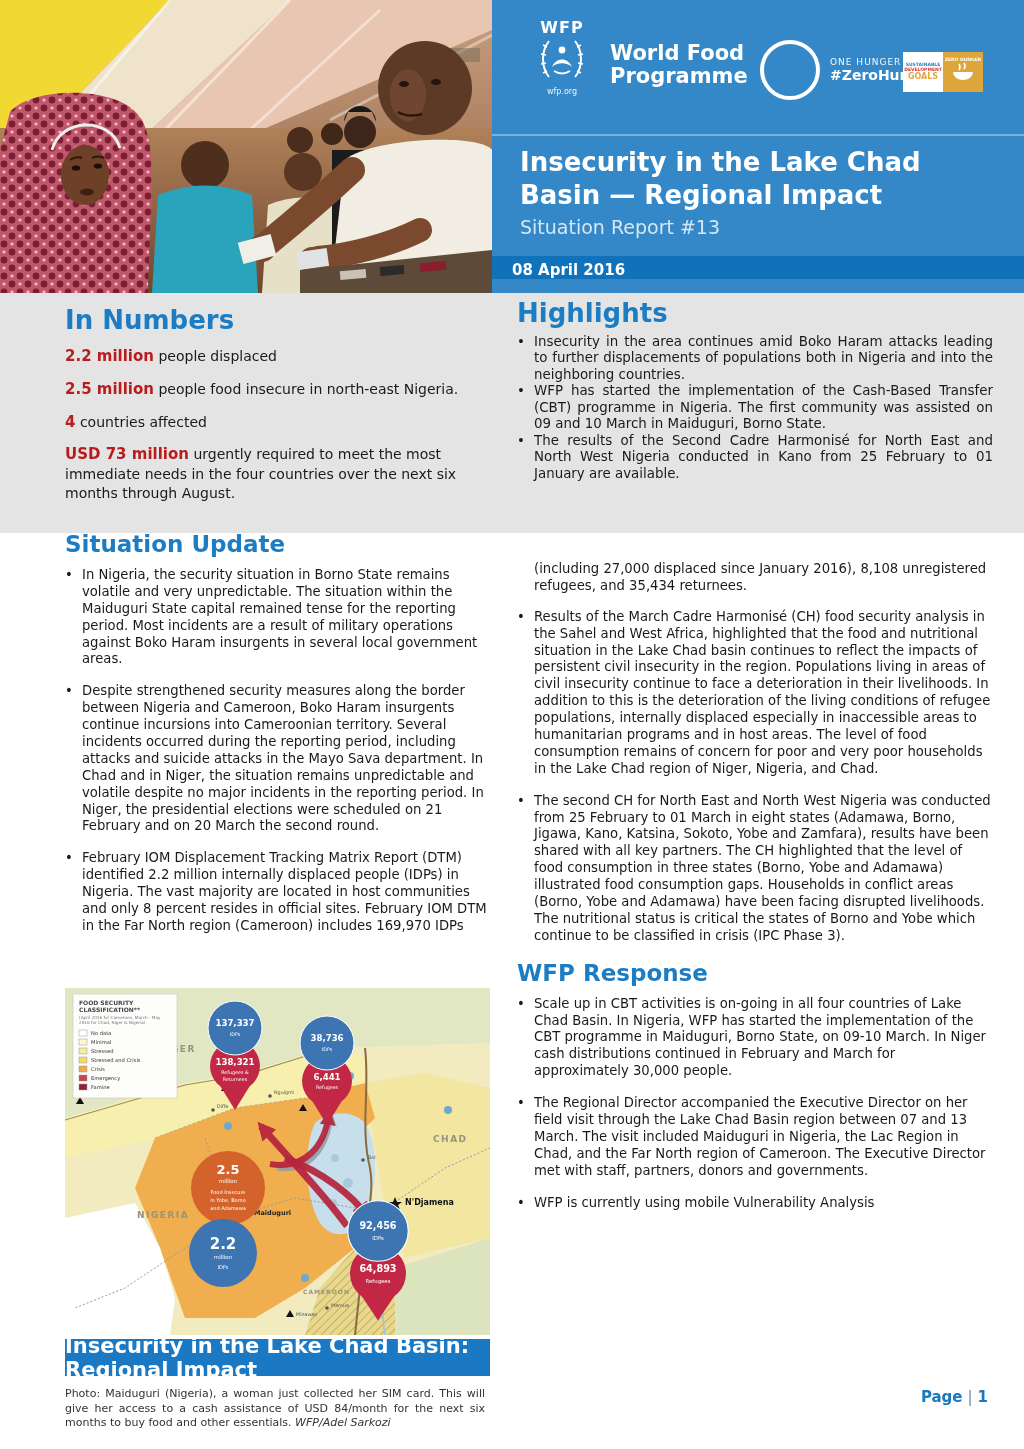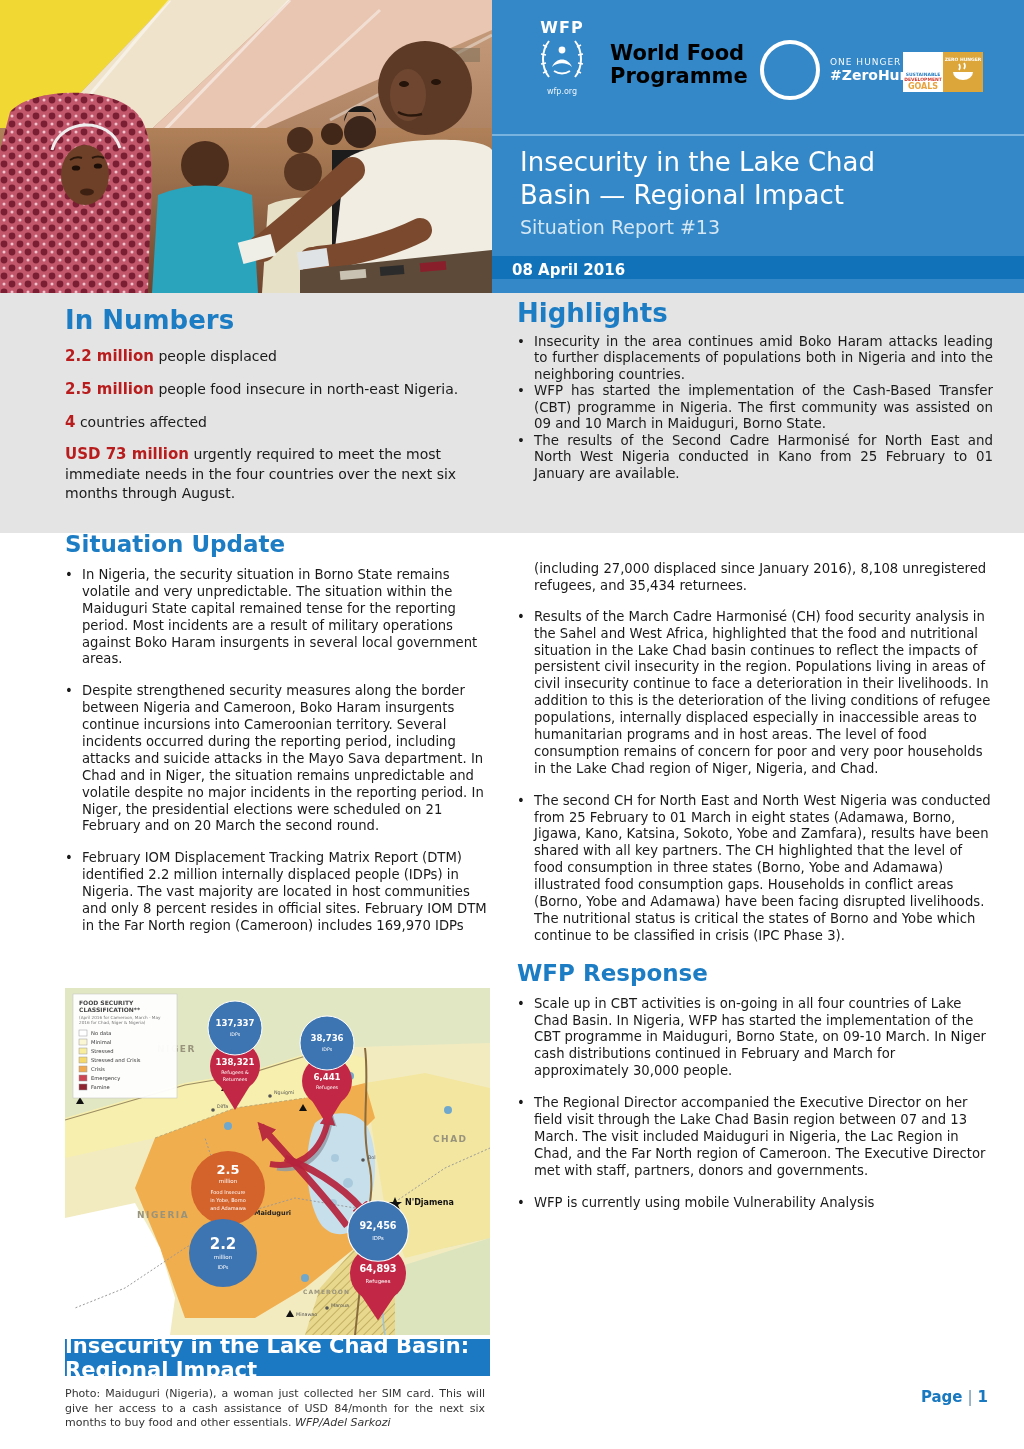--- a/index.html
+++ b/index.html
@@ -6,35 +6,35 @@
   body{font-family:"DejaVu Sans","Liberation Sans",sans-serif;color:#1a1a1a;}
   .page{position:relative;width:1024px;height:1449px;background:#ffffff;overflow:hidden;}
 
   
   .photo-wrap{position:absolute;left:0;top:0;width:492px;height:293px;overflow:hidden;}
   .hdr{position:absolute;left:492px;top:0;width:532px;height:293px;background:#3488c7;}
   .hdr-logos{position:absolute;left:0;top:0;width:532px;height:134px;}
   .wfp-emblem{position:absolute;left:30px;top:18px;width:80px;text-align:center;color:#fff;}
   .wfp-abbr{font-size:16px;font-weight:bold;letter-spacing:1px;}
   .wfp-site{font-size:8px;margin-top:2px;opacity:.9;}
-  .org-name{position:absolute;left:118px;top:42px;color:#000000;font-weight:bold;font-size:21px;line-height:1.1;}
+  .org-name{position:absolute;left:118px;top:42px;color:#ffffff;font-weight:bold;font-size:21px;line-height:1.1;}
   .partner{position:absolute;left:268px;top:40px;display:flex;align-items:center;}
   .zh-circle{width:52px;height:52px;border:4px solid #fff;border-radius:50%;}
   .zh-text{margin-left:10px;color:#fff;}
   .zh-l1{font-size:9px;letter-spacing:1px;opacity:.95;}
   .zh-l2{font-size:14px;font-weight:bold;}
   .sdg-tiles{position:absolute;left:411px;top:52px;display:flex;}
-  .sdg-tile{width:40px;height:40px;background:#fff;display:flex;flex-direction:column;justify-content:flex-end;align-items:center;line-height:1.1;}
+  .sdg-tile{width:40px;height:40px;background:#fff;display:flex;flex-direction:column;justify-content:center;align-items:center;line-height:1.1;}
   .sdg-t1{font-size:4.5px;font-weight:bold;color:#2a7fc1;}
   .sdg-t2{font-size:4.5px;font-weight:bold;color:#d23a2e;}
   .sdg-t3{font-size:8px;font-weight:bold;color:#e8a33d;}
   .sdg2-tile{width:40px;height:40px;background:#dda63a;position:relative;display:flex;flex-direction:column;align-items:center;}
   .sdg2-label{font-size:4.5px;font-weight:bold;color:#fff;margin-top:5px;}
   .hdr-divider{position:absolute;left:0;top:134px;width:532px;height:2px;background:#77b3de;}
-  .hdr-title{position:absolute;left:28px;top:146px;color:#fff;font-weight:normal;font-size:26px;line-height:1.27;}
+  .hdr-title{position:absolute;left:28px;top:146px;color:#fff;font-weight:bold;font-size:26px;line-height:1.27;}
   .hdr-sub{position:absolute;left:28px;top:216px;color:#d4e7f5;font-size:19px;}
   .date-bar{position:absolute;left:0;top:256px;width:532px;height:23px;background:#1172b9;color:#fff;font-weight:bold;font-size:15px;line-height:29px;padding-left:20px;box-sizing:border-box;}
 
   
   .gray-band{position:absolute;left:0;top:293px;width:1024px;height:240px;background:#e4e4e4;}
 
   
   .h-blue{color:#1d7dc4;font-weight:bold;}
   .h1{font-size:26px;margin:0 0 12px 0;}
   .h2{font-size:23px;margin:0 0 10px 0;}

